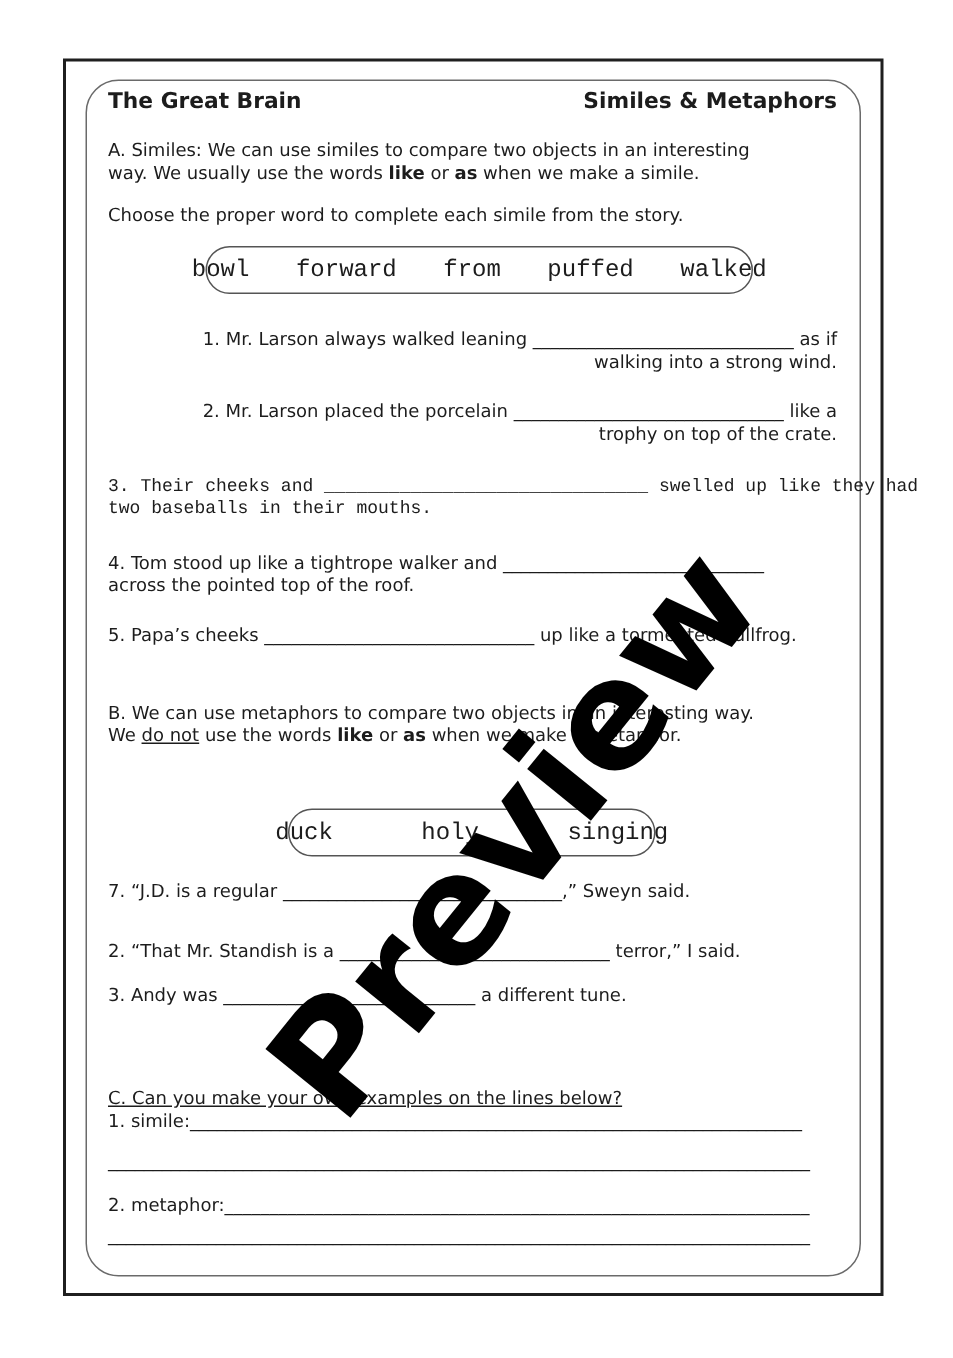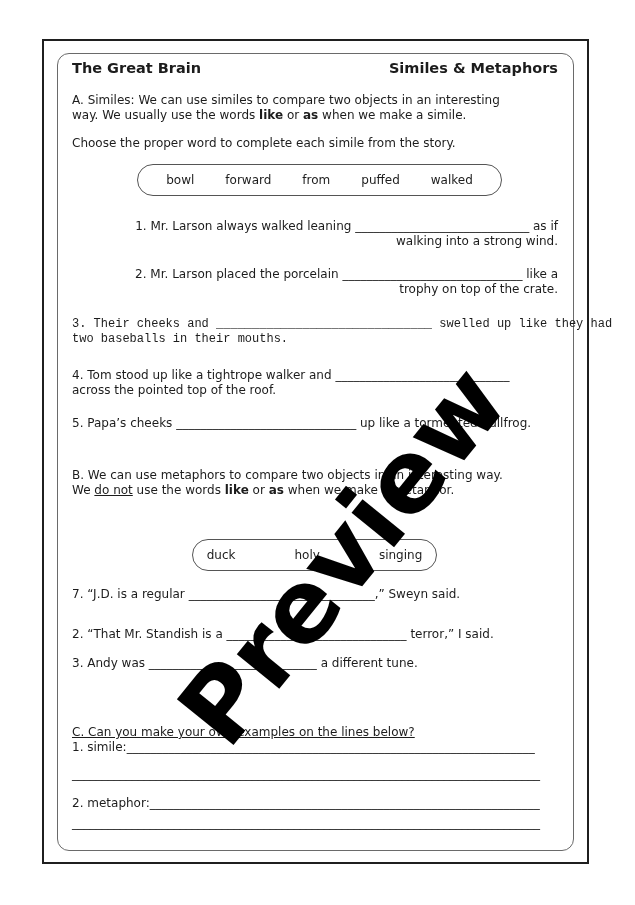--- a/index.html
+++ b/index.html
@@ -1,30 +1,30 @@
 <!DOCTYPE html>
 <html><head>
 <meta charset="utf-8">
 <style>
   html,body{margin:0;padding:0;background:#ffffff;}
   .page{position:relative;width:635px;height:905px;background:#ffffff;overflow:hidden;
         font-family:"DejaVu Sans","Liberation Sans",sans-serif;color:#1c1c1c;}
   .outer-border{position:absolute;left:42px;top:39px;width:547px;height:825px;
         border:2px solid #1f1f1f;box-sizing:border-box;}
   .card{position:absolute;left:57px;top:53px;width:517px;height:798px;
-        border:1.5px solid #6a6a6a;border-radius:12px;box-sizing:border-box;background:#ffffff;}
+        border:1.5px solid #6a6a6a;border-radius:22px;box-sizing:border-box;background:#ffffff;}
   .blk{position:absolute;left:14px;right:15px;font-size:12px;line-height:15px;}
   .line{white-space:pre;}
   .hdr{position:absolute;left:14px;right:15px;top:6px;display:flex;
         justify-content:space-between;font-weight:bold;font-size:14.5px;line-height:17px;}
   b{font-weight:bold;}
   .u{text-decoration:underline;}
   .pill{position:absolute;height:32px;border:1.5px solid #555555;border-radius:16px;
         box-sizing:border-box;display:flex;align-items:center;justify-content:center;
-        font-size:12px;background:transparent;}
+        font-size:16px;background:transparent;font-family:Liberation Mono, monospace;}
   .pill1{left:79px;top:110px;width:365px;gap:31px;}
   .pill2{left:134px;top:485px;width:245px;gap:59px;}
   .q1{top:165px;text-align:right;} .q2{top:213px;text-align:right;} .q3{top:263px;font-family:Liberation Mono, monospace;} .q4{top:314px;} .q5{top:362px;}
   .introA{top:39px;} .chooseA{top:82px;}
   .introB{top:414px;} .chooseB{top:458px;}
   .bq1{top:533px;} .bq2{top:573px;} .bq3{top:602px;}
   .cheader{top:671px;text-decoration:underline;} .c1{top:686px;} .c1cont{top:713px;} .c2{top:742px;} .c2cont{top:762px;}
   .watermark{position:absolute;left:118px;top:496px;font-size:100px;line-height:120px;
         font-weight:bold;color:#000000;transform:rotate(-51deg);white-space:pre;
         z-index:10;pointer-events:none;}

